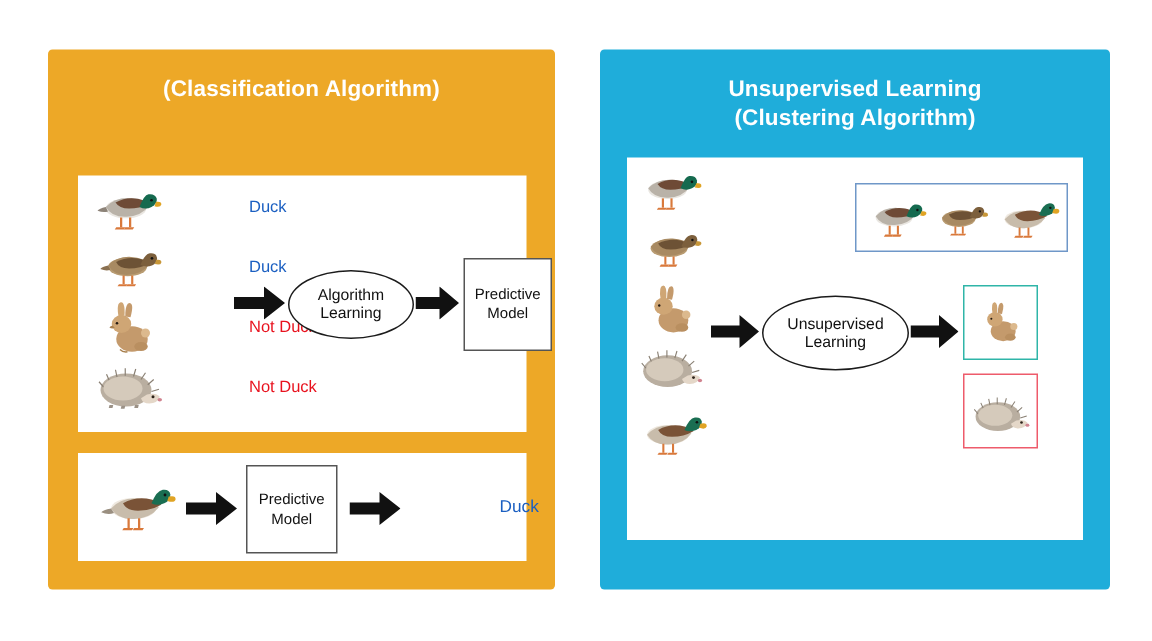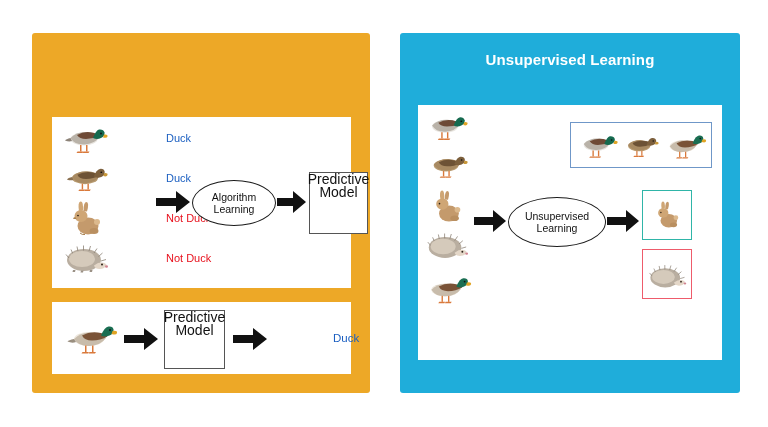--- a/index.html
+++ b/index.html
@@ -25,32 +25,33 @@
   
   .arrow{position:absolute;}
   .arrow svg{display:block;width:100%;height:100%;}
 
   .ellipse{position:absolute;border:1.4px solid #1b1b1b;border-radius:50%;
        background:#fff;display:flex;align-items:center;justify-content:center;
        text-align:center;font-size:10.5px;line-height:12.5px;color:#111;}
   .ellipse span{display:block;}
 
   .boxnode{position:absolute;border:1.4px solid #555;background:#fff;
-       display:flex;justify-content:center;text-align:center;
-       font-size:14px;line-height:13px;color:#111;}
+       display:flex;align-items:center;justify-content:center;text-align:center;
+       font-size:10px;line-height:13px;color:#111;}
   .boxnode span{display:block;}
 
   .cluster{position:absolute;background:#ffffff;}
 </style>
 </head>
 <body>
 
 <div class="panel" style="left:32px;top:33px;width:338px;height:360px;background:#EDA827;">
 
   <div class="panel-title" style="top:17px;">
+    <span>(Classification Algorithm)</span>
   </div>
 
   <div class="card" style="left:20px;top:84px;width:299px;height:171px;">
 
     <div class="animal" style="left:10px;top:6px;width:46px;height:32px;">
       <svg viewBox="0 0 92 64">
         <ellipse cx="44" cy="32" rx="27" ry="13" fill="#e9e6e1"></ellipse>
         <path d="M17 30 q12 -13 32 -12 q18 1 26 10 q-10 14 -30 15 q-20 1 -28 -13z" fill="#b9b2a8"></path>
         <path d="M30 24 q14 -8 30 -5 q10 2 14 7 q-12 6 -26 6 q-13 0 -18 -8z" fill="#6e4a36"></path>
         <path d="M62 30 q6 -16 12 -17 q9 -1 11 6 q1 7 -7 11 q-8 4 -16 0z" fill="#156a4f"></path>
@@ -177,20 +178,21 @@
     </div>
 
     <div class="lbl" style="left:233px;top:30px;color:#1B5FC1;font-size:11.5px;">Duck</div>
   </div>
 </div>
 
 <div class="panel" style="left:400px;top:33px;width:340px;height:360px;background:#1FADDA;">
 
   <div class="panel-title" style="top:17px;">
     <span>Unsupervised Learning</span>
+    <span>(Clustering Algorithm)</span>
   </div>
 
   <div class="card" style="left:18px;top:72px;width:304px;height:255px;">
 
     <div class="animal" style="left:6px;top:6px;width:44px;height:31px;">
       <svg viewBox="0 0 92 64">
         <ellipse cx="44" cy="32" rx="27" ry="13" fill="#e9e6e1"></ellipse>
         <path d="M17 30 q12 -13 32 -12 q18 1 26 10 q-10 14 -30 15 q-20 1 -28 -13z" fill="#b9b2a8"></path>
         <path d="M30 24 q14 -8 30 -5 q10 2 14 7 q-12 6 -26 6 q-13 0 -18 -8z" fill="#6e4a36"></path>
         <path d="M62 30 q6 -16 12 -17 q9 -1 11 6 q1 7 -7 11 q-8 4 -16 0z" fill="#156a4f"></path>

